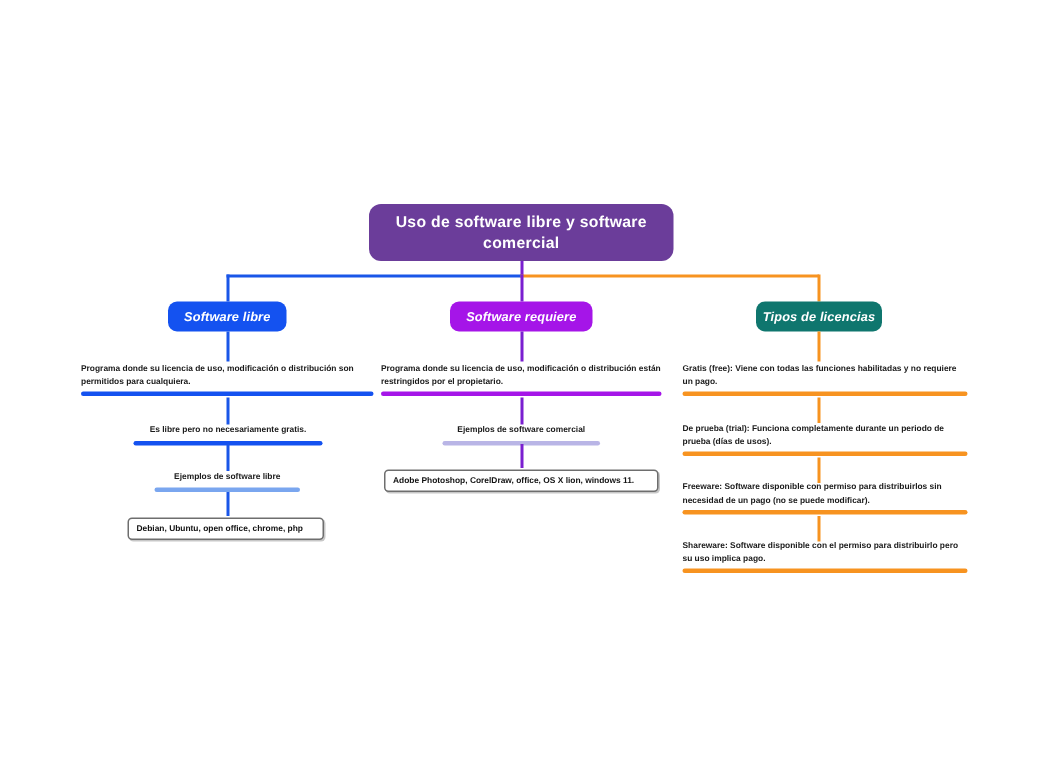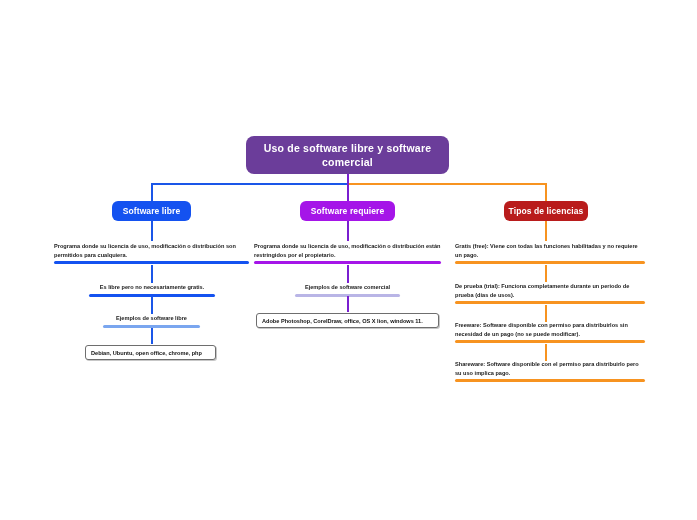--- a/index.html
+++ b/index.html
@@ -42,24 +42,25 @@
     border-radius:6px;
     color:#ffffff;
     font-size:8.5px;
     font-weight:bold;
     display:flex;align-items:center;justify-content:center;
     text-align:right;
     padding:0 17px;
     box-sizing:border-box;
     white-space:nowrap;
     letter-spacing:.1px;
+    font-style:italic;
   }
   .pill.blue{background:#1452f0;}
   .pill.purple{background:#a515e8;}
-  .pill.orange{background:#b91c1c;}
+  .pill.orange{background:#0f766e;}
 
   
   .leaf{position:absolute;}
   .leaf-text{
     font-size:5.6px;
     color:#1a1a1a;
     line-height:1.55;
     font-weight:bold;
     margin:0;
     text-align:left;

